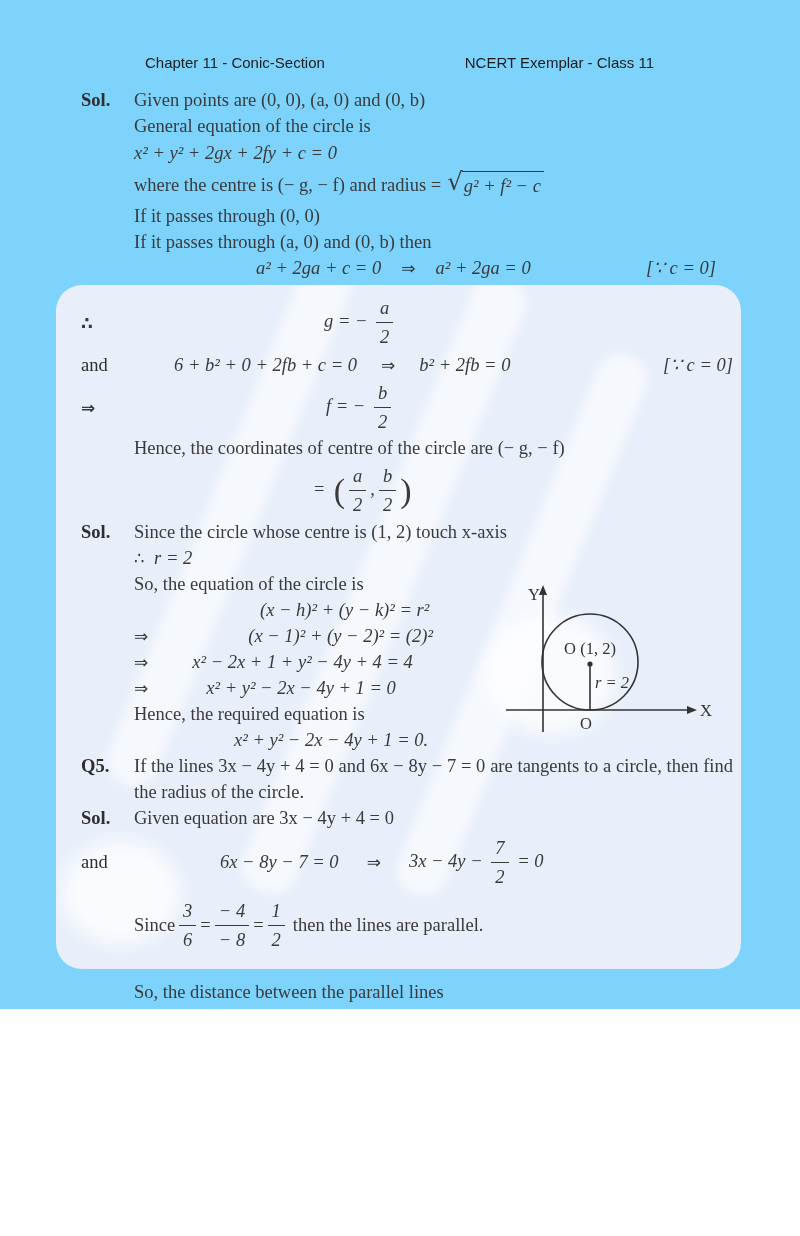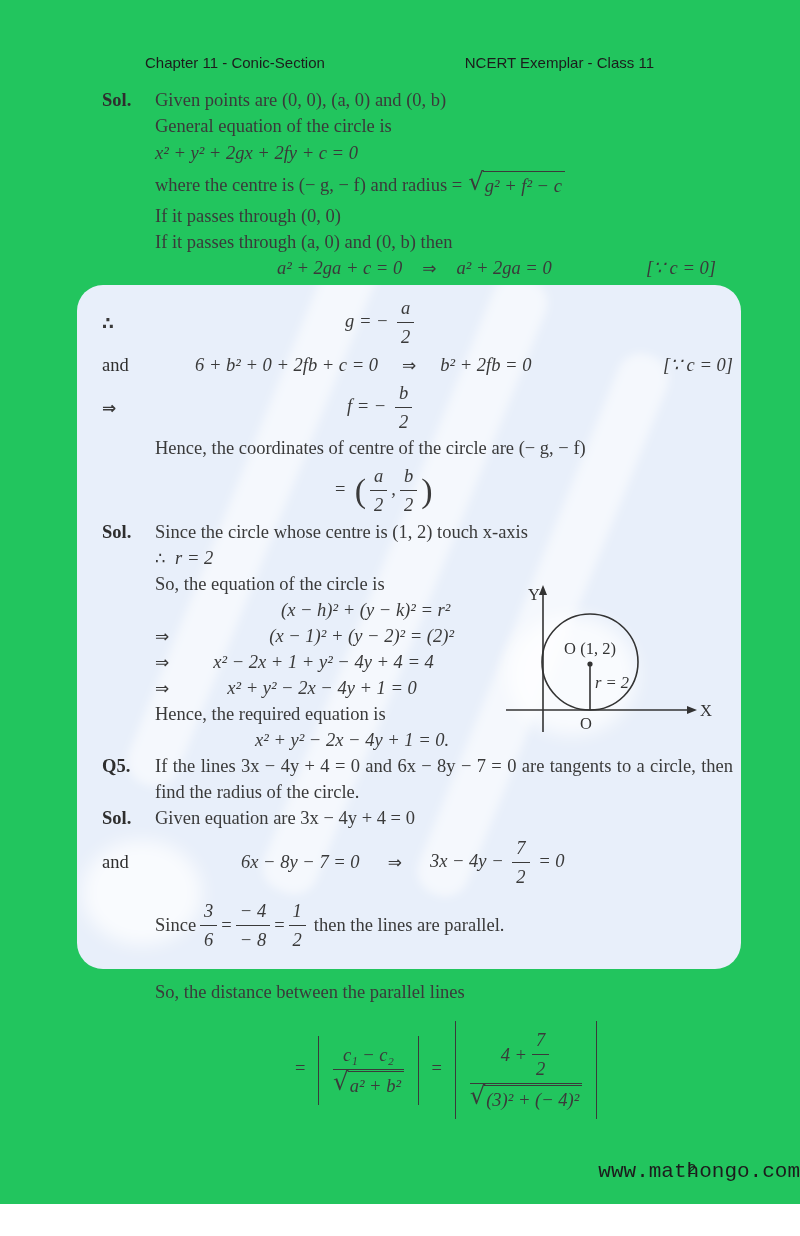--- a/index.html
+++ b/index.html
@@ -1,22 +1,22 @@
 <!DOCTYPE html>
 <html><head>
 <meta charset="utf-8">
 <style>
   html,body{margin:0;padding:0;background:#fff;}
-  .page{position:relative;width:800px;height:1204px;background:#22c55e;overflow:hidden;
+  .page{position:relative;width:800px;height:1009px;background:#7dd3fc;overflow:hidden;
         font-family:"Liberation Serif","DejaVu Serif",serif;color:#3a3a3a;font-size:18.5px;}
   
   .hdr{display:flex;justify-content:space-between;padding:54px 146px 0 145px;
        font-family:"Liberation Sans","DejaVu Sans",sans-serif;font-size:15px;color:#1c1c1c;}
   
-  .content{padding:16px 84px 0 102px;}
+  .content{padding:16px 84px 0 81px;}
   .row{display:flex;align-items:baseline;line-height:26px;position:relative;z-index:1;}
   .lab{flex:none;width:53px;font-weight:bold;color:#2e2e2e;}
   .body{flex:1;}
   .qtext{flex:1;text-align:justify;}
   .eq{font-style:italic;}
   .arr,.sym{font-style:normal;font-family:"DejaVu Sans",sans-serif;font-size:17px;color:#3a3a3a;}
   .note{margin-left:auto;font-style:italic;}
   .vrow{display:flex;align-items:center;}
   
   .frac{display:inline-flex;flex-direction:column;vertical-align:middle;text-align:center;

